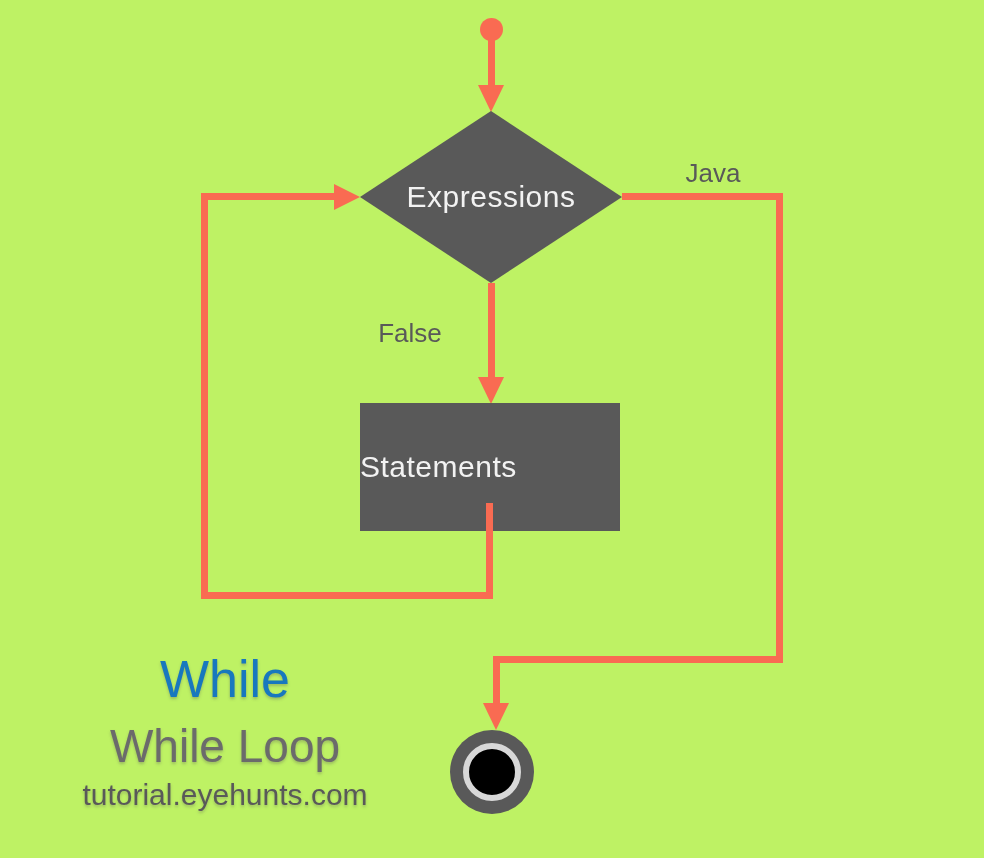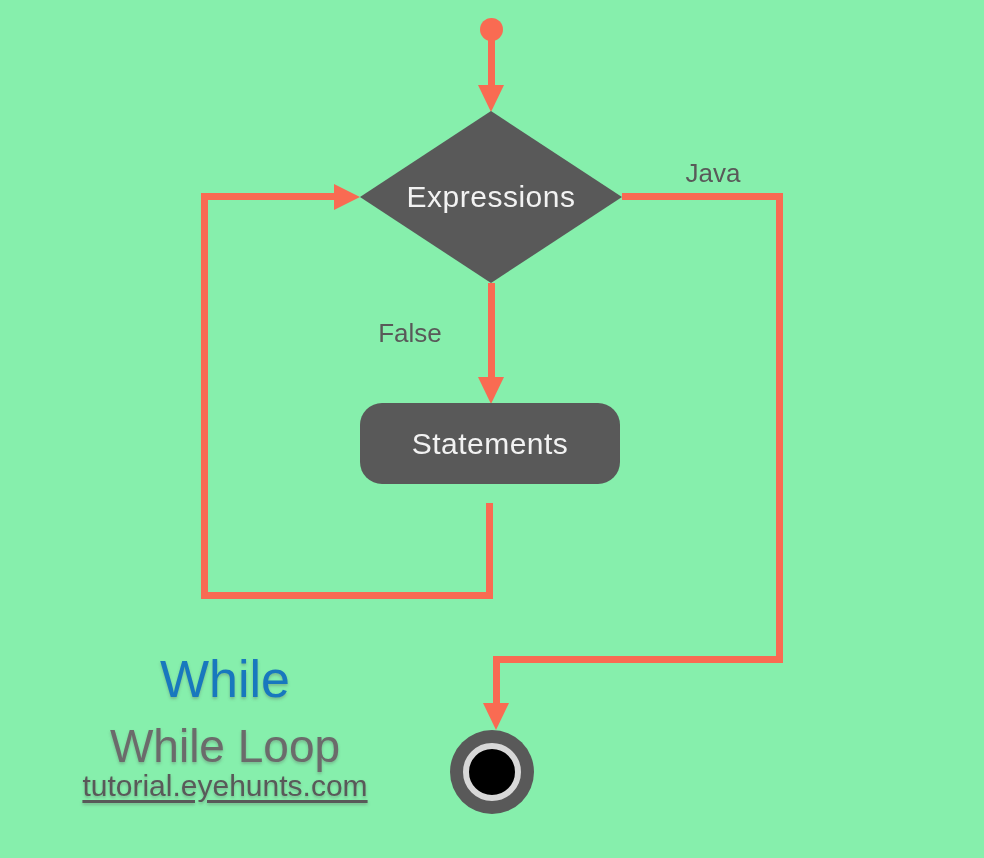--- a/index.html
+++ b/index.html
@@ -5,21 +5,21 @@
   html, body {
     margin: 0;
     padding: 0;
     background: #ffffff;
     font-family: "Liberation Sans", "DejaVu Sans", sans-serif;
   }
   .canvas {
     position: relative;
     width: 984px;
     height: 858px;
-    background: #86efac;
+    background: #bef264;
     overflow: hidden;
   }
   
   .seg {
     position: absolute;
     background: #F96B52;
   }
   
   .ah {
     position: absolute;
@@ -50,26 +50,25 @@
     width: 262px; height: 172px;
     background: #595959;
     clip-path: polygon(50% 0, 100% 50%, 50% 100%, 0 50%);
     display: flex;
     align-items: center;
     justify-content: center;
   }
   .process {
     position: absolute;
     left: 360px; top: 403px;
-    width: 260px; height: 81px;
+    width: 260px; height: 128px;
     background: #595959;
     display: flex;
     align-items: center;
-    justify-content: center;
-    border-radius: 22px;
+    justify-content: flex-start;
   }
   .node-label {
     color: #F2F2F2;
     font-size: 30px;
     letter-spacing: 0.5px;
   }
   .branch-label {
     position: absolute;
     color: #595959;
     font-size: 26px;
@@ -106,22 +105,21 @@
   .caption-subtitle {
     color: #6B6B6B;
     font-size: 46px;
     line-height: 1.0;
     margin-top: 16px;
   }
   .caption-link {
     display: inline-block;
     color: #595959;
     font-size: 30px;
-    margin-top: 0;
-    text-decoration: underline;
+    margin-top: 9px;
     text-underline-offset: 4px;
     cursor: pointer;
   }
 </style>
 </head>
 <body>
 
 <div class="canvas">
 
   <div class="start-node"></div>

